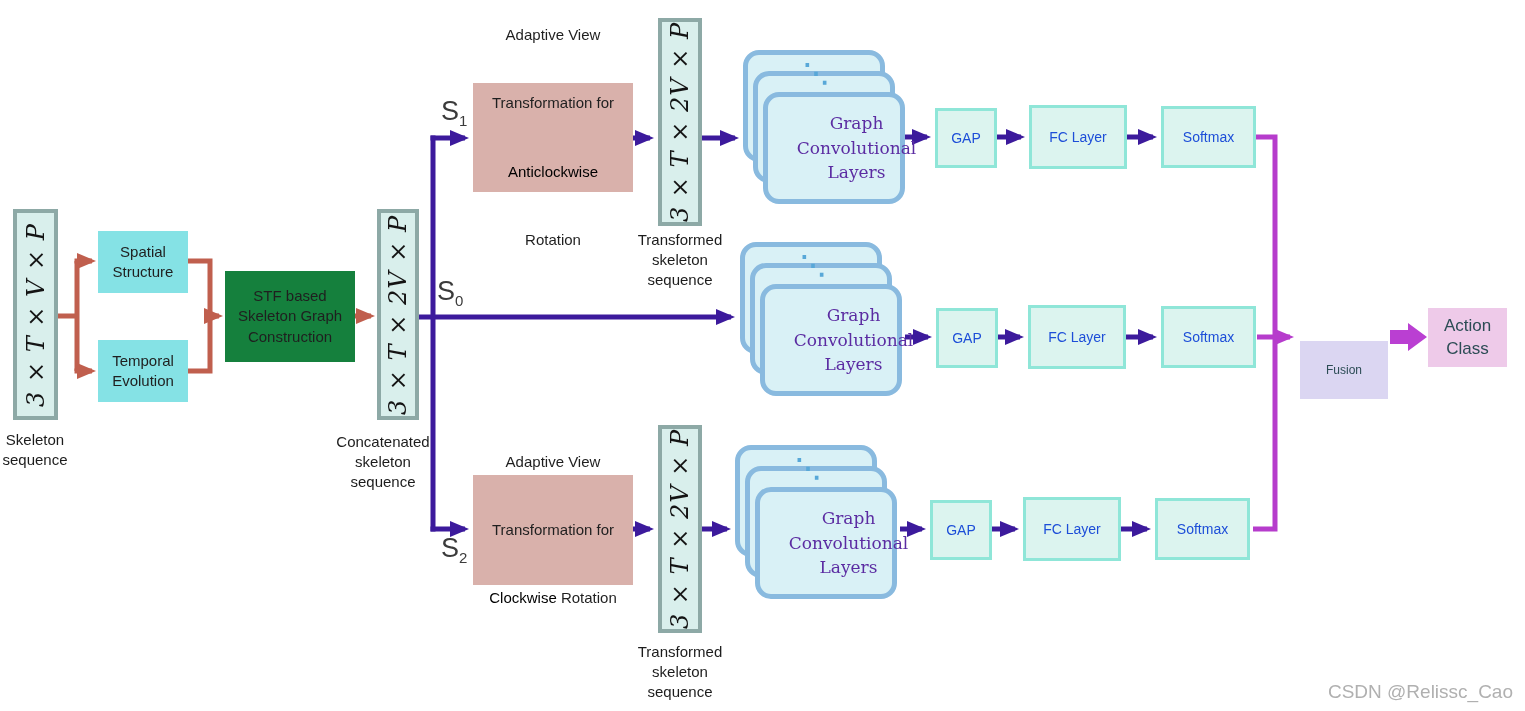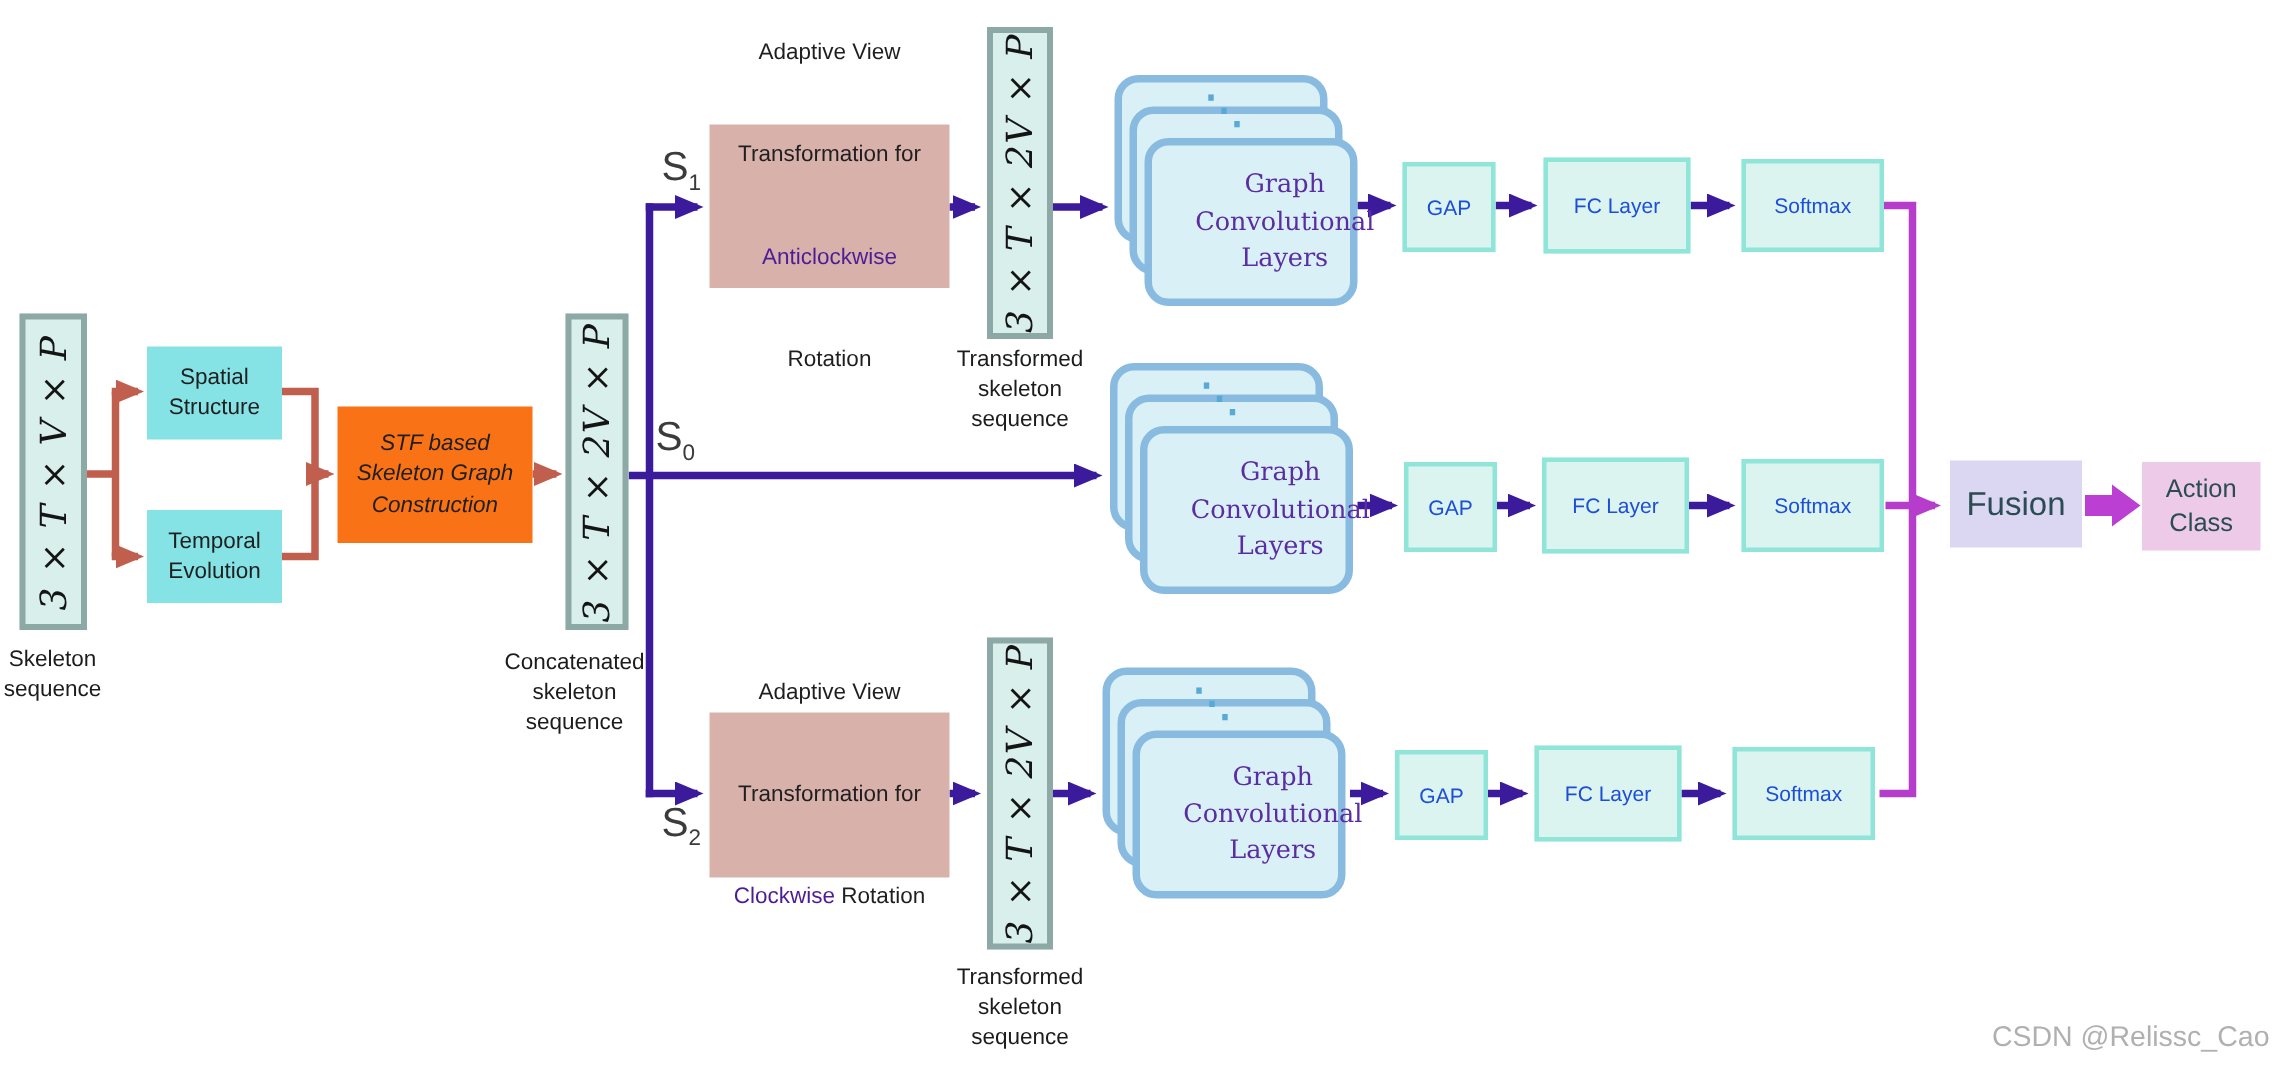--- a/index.html
+++ b/index.html
@@ -20,43 +20,43 @@
   .caption {
     position:absolute; text-align:center; font-size:15px; line-height:1.32;
     color:#1c1c1c; white-space:pre-line;
   }
   .node {
     position:absolute; box-sizing:border-box; display:flex; flex-direction:column;
     align-items:center; justify-content:center; text-align:center;
     font-size:15px; line-height:1.35; color:#1f1f1f; white-space:pre-line;gap:48px;
   }
   .cyan  { background:#85e2e5; }
-  .green { background:#f97316;font-style:italic; }
+  .green { background:#15803d; }
   .pinkbox { background:#d9b1ab; }
-  .red-text { color:#4c1d95; }
+  .red-text { color:#000000; }
   .gcn-stack { position:absolute; width:185px; height:160px; }
   .gcn-card {
     position:absolute; width:142px; height:112px; box-sizing:border-box;
     background:#d9f1f6; border:5px solid #89badf; border-radius:16px;padding-left:45px;
   }
   .gcn-front { display:flex; align-items:center; justify-content:center; }
   .gcn-label {
     font-family:"DejaVu Serif", serif; font-size:17px; line-height:1.45;
     color:#5b2ca2; white-space:pre-line; text-align:center;
   }
   .gcn-dots {
     position:absolute; left:60px; top:8px; font-size:26px; font-weight:bold;
     color:#58a8d8;
   }
   .mini {
     position:absolute; box-sizing:border-box; background:#dcf4ef;
     border:3px solid #8fe6d8; display:flex; align-items:center; justify-content:center;
     font-size:14px; color:#1d4ed8; text-align:center; white-space:pre-line;
   }
-  .fusion { background:#dbd6f2; border:none; color:#2c4c55; font-size:22px; }
+  .fusion { background:#dbd6f2; border:none; color:#2c4c55; font-size:12px;margin-top:34px; }
   .action { background:#eecae9; border:none; color:#2c4c55; font-size:17px; line-height:1.3; }
   .slabel { position:absolute; font-size:27px; color:#3b3b3b; }
   .slabel sub { font-size:15px; }
   .watermark { position:absolute; right:12px; bottom:8px; font-size:19px; color:#b0b0b0; }
 </style>
 </head>
 <body>
 
 <div class="canvas">
 

